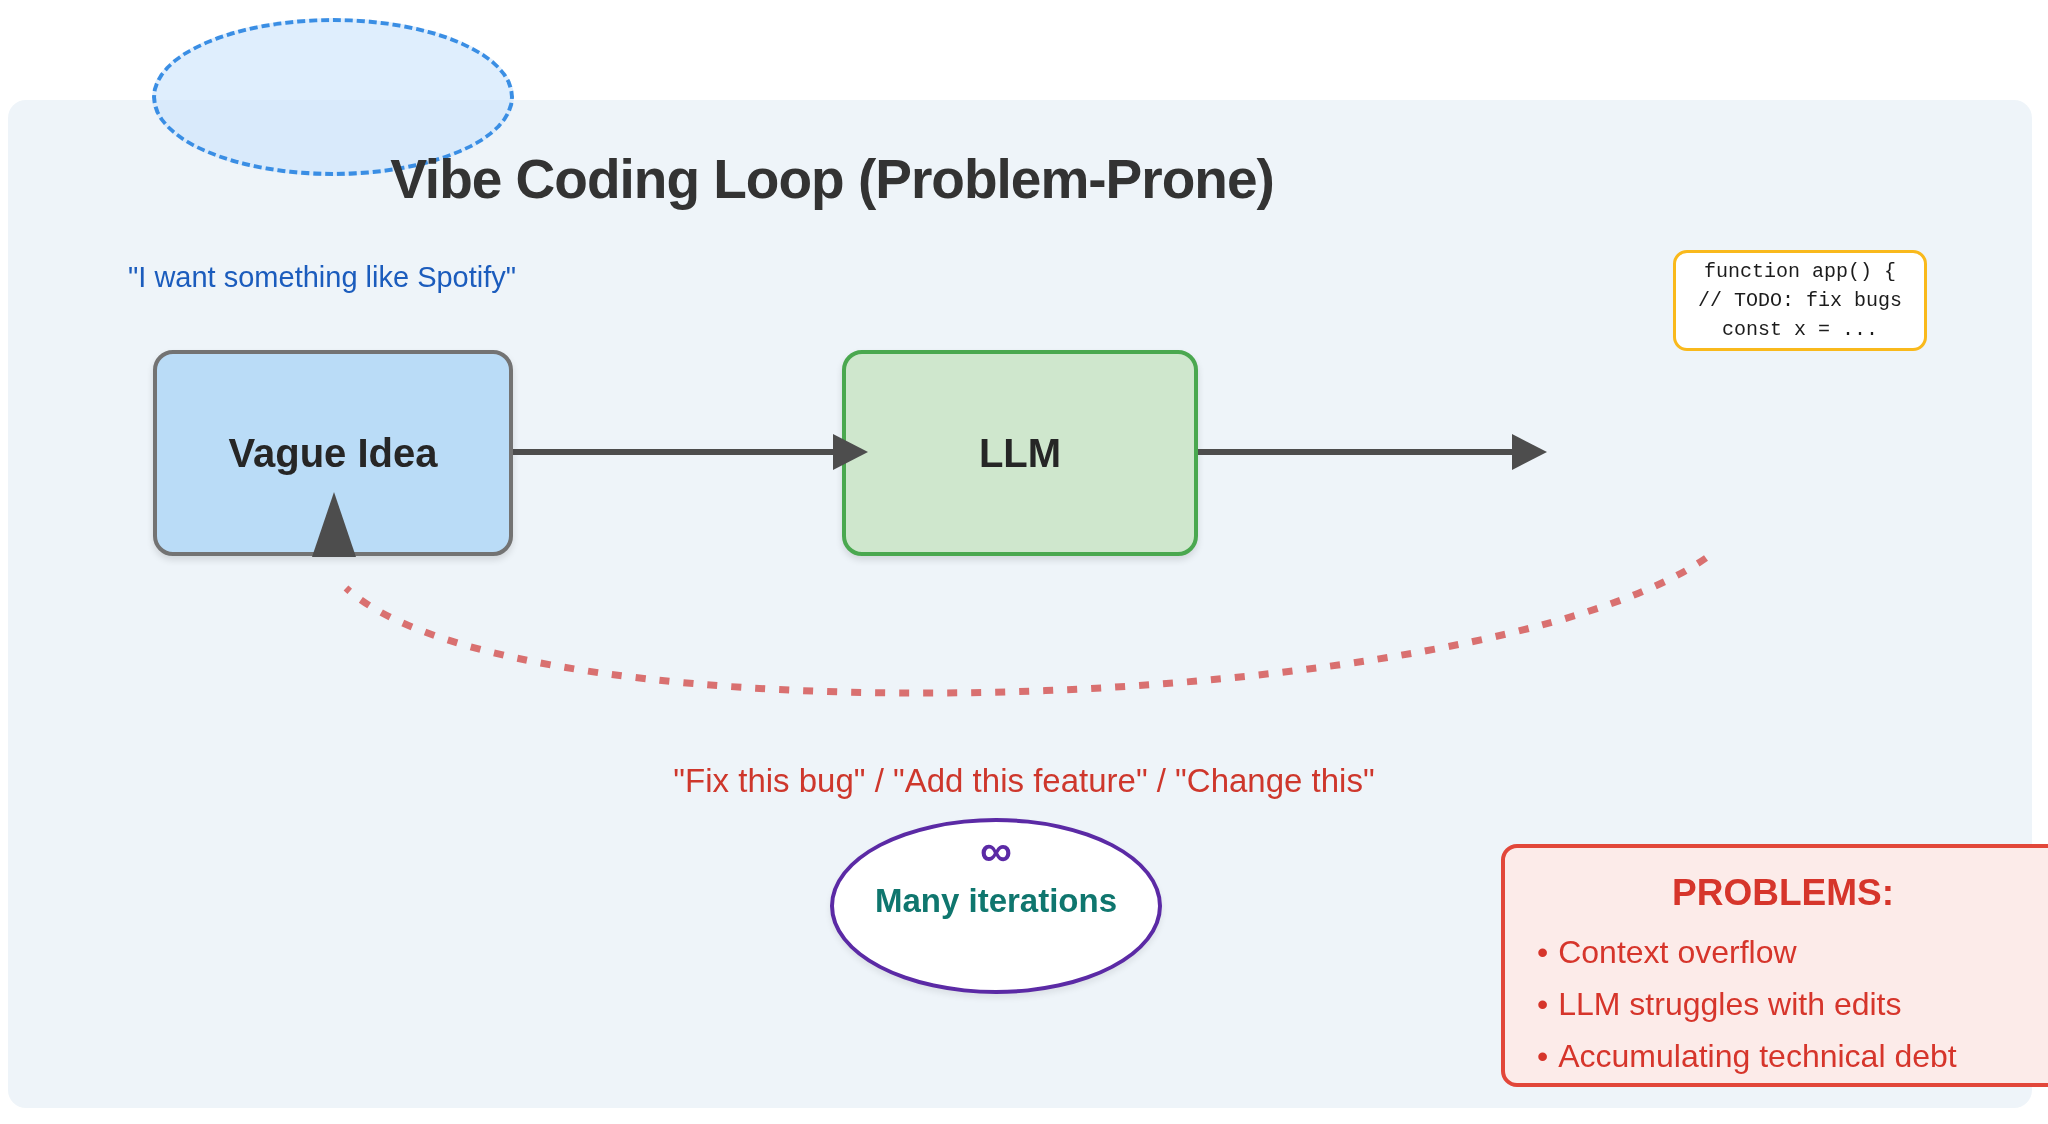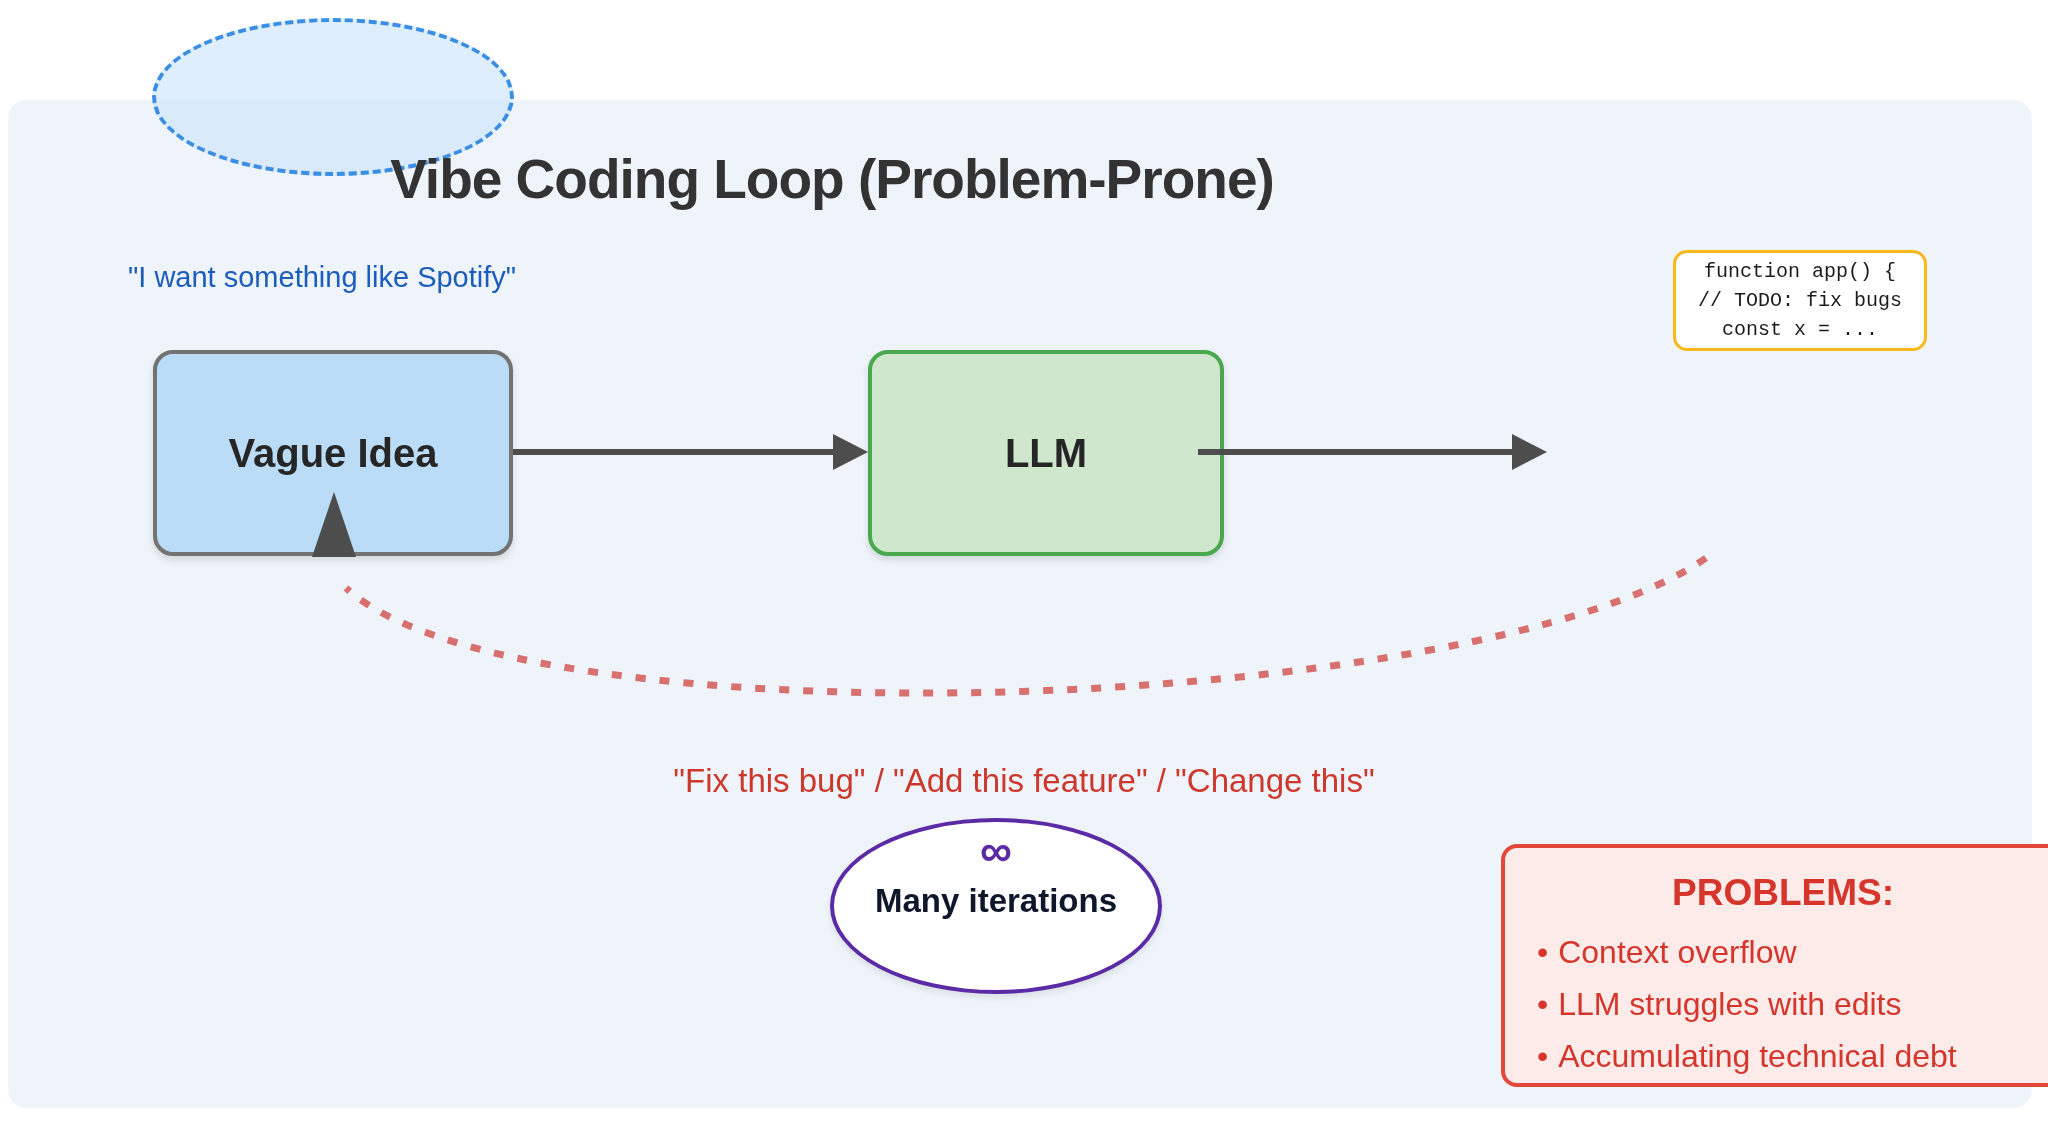--- a/index.html
+++ b/index.html
@@ -51,21 +51,21 @@
     border-radius: 20px;
     display: flex;
     align-items: center;
     justify-content: center;
     font-size: 40px;
     font-weight: bold;
     color: #262626;
     box-shadow: 0 4px 7px rgba(0,0,0,0.12);
   }
   .node-blue   { left: 153px;  width: 360px; background: #badcf7; border: 4px solid #737373; }
-  .node-green  { left: 868px;  width: 356px; background: #cfe7cd; border: 4px solid #4aa84f; }
+  .node-green  { left: 842px;  width: 356px; background: #cfe7cd; border: 4px solid #4aa84f; }
   .node-yellow { left: 1525px; width: 358px; background: #ffe9ad; border: 4px solid #f9b91c; font-size: 39px; }
   .code-callout {
     position: absolute;
     left: 1653px; top: 250px;
     width: 254px; height: 101px;
     box-sizing: border-box;
     background: #ffffff;
     border: 3px solid #f9b91c;
     border-radius: 14px;
     display: flex;
@@ -114,21 +114,21 @@
     color: #5b2aa5;
     line-height: 45px;
   }
   .iterations-label {
     position: absolute;
     left: 0; top: 60px;
     width: 100%;
     text-align: center;
     font-size: 33px;
     font-weight: bold;
-    color: #0f172a;
+    color: #0f766e;
     line-height: 38px;
   }
   .problems-box {
     position: absolute;
     left: 1501px; top: 844px;
     width: 564px; height: 243px;
     box-sizing: border-box;
     background: #fcebe9;
     border: 4px solid #e2473a;
     border-radius: 16px;

